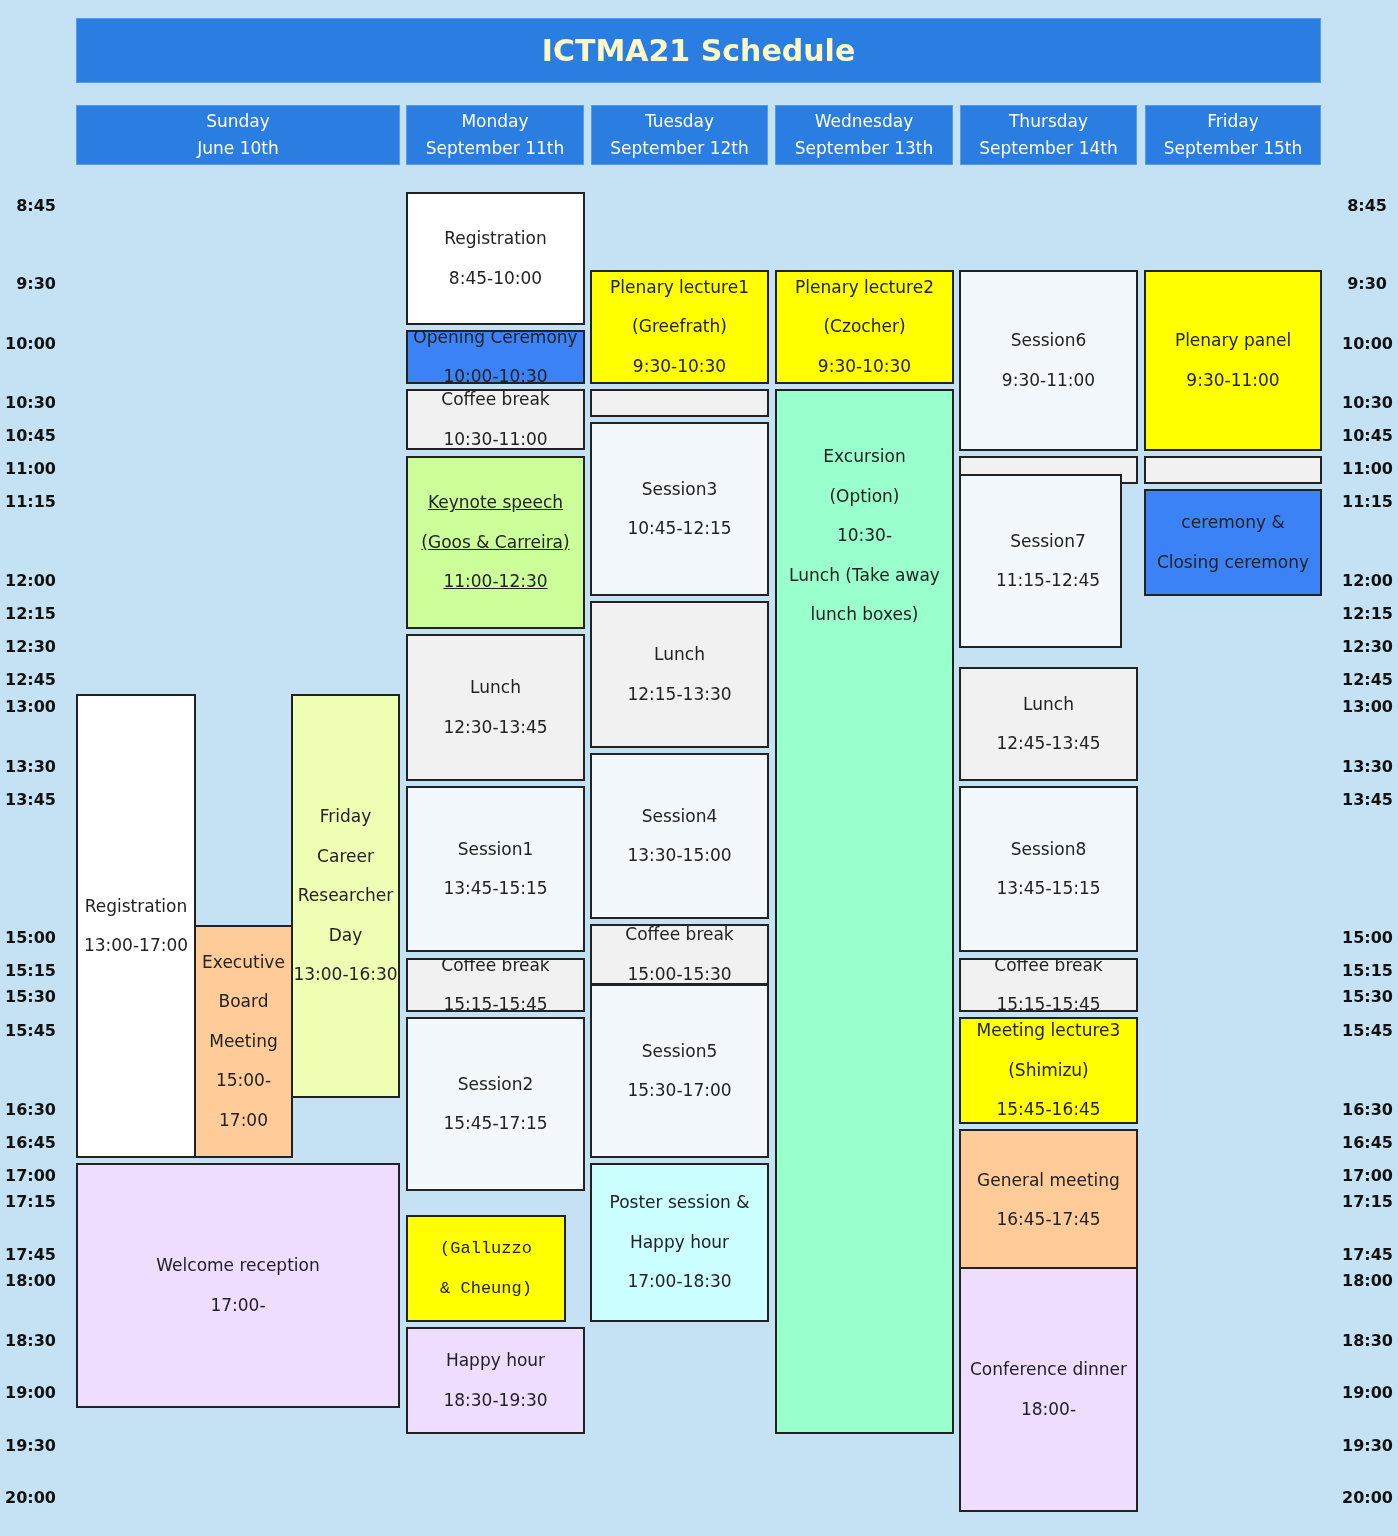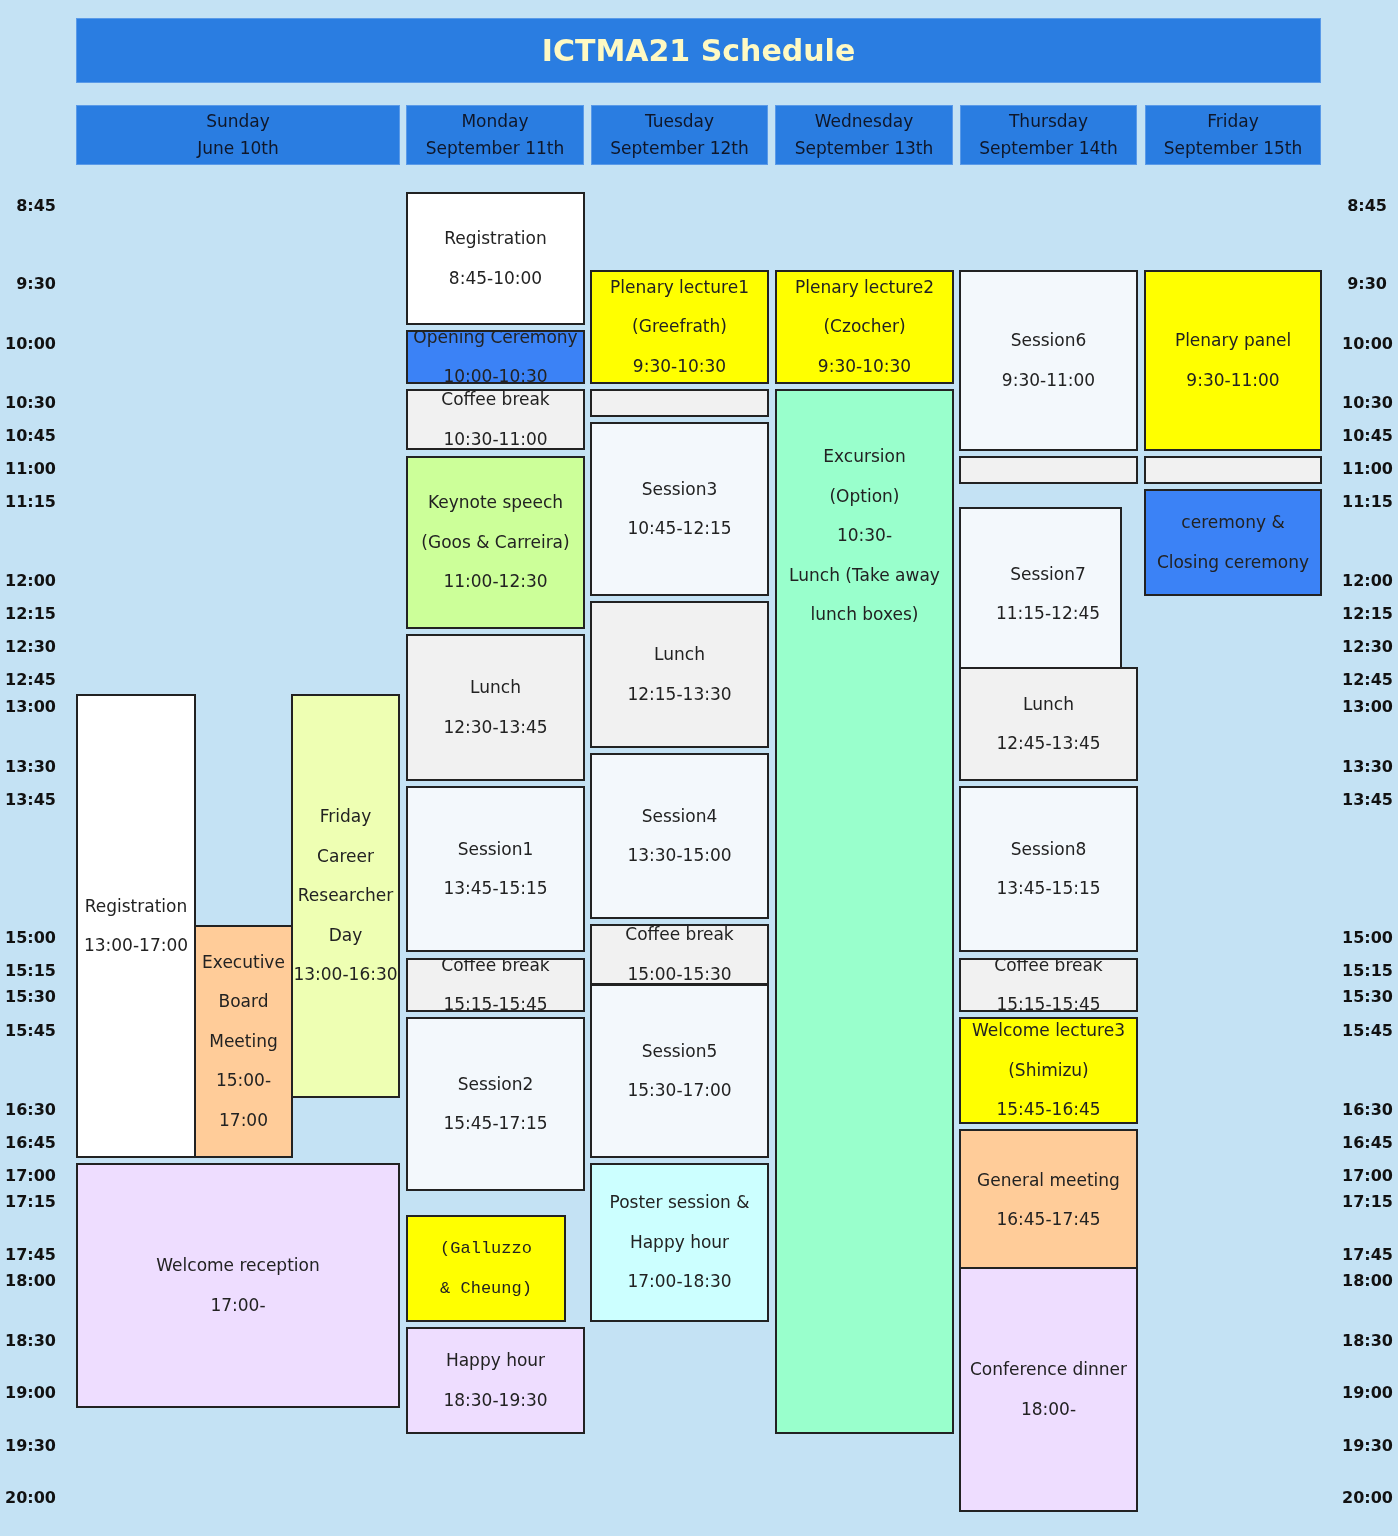--- a/index.html
+++ b/index.html
@@ -12,21 +12,21 @@
   }
   .title-bar {
     position: absolute; left: 76px; top: 18px; width: 1245px; height: 65px;
     background: #2a7de1;
     display: flex; align-items: center; justify-content: center;
     color: #fef9c3; font-weight: bold; font-size: 30px;
     border: 1px solid #5a9ae8; box-sizing: border-box;
   }
   .day-header {
     position: absolute; top: 105px; height: 60px;
-    background: #2a7de1; color: #0f172a;
+    background: #2a7de1; color: #ffffff;
     display: flex; flex-direction: column; align-items: center; justify-content: center;
     font-size: 17px; line-height: 27px;
     border: 1px solid #5a9ae8; box-sizing: border-box;
   }
   .time-label {
     position: absolute; font-size: 16px; color: #111; font-weight: 600;
     transform: translateY(-50%);
     line-height: 20px;
   }
   .time-left { left: 0; width: 56px; text-align: right; }
@@ -38,21 +38,21 @@
     text-align: center; font-size: 17px; line-height: 27.5px; color: #222;
     overflow: hidden;
     gap: 12px;
   }
   .event span { display: block; white-space: nowrap; }
   .c-white { background: #ffffff; }
   .c-session { background: #f3f8fc; }
   .c-grey { background: #f1f1f1; }
   .c-yellow { background: #ffff00; }
   .c-pink { background: #3b82f6; }
-  .c-green { background: #ccff99; }
+  .c-green { background: #ccff99; text-decoration: underline; }
   .c-lime { background: #eeffb3; }
   .c-orange { background: #ffcc99; }
   .c-lavender { background: #eeddff; }
   .c-mint { background: #99ffcc; }
   .c-cyan { background: #ccffff; }
 </style>
 </head>
 <body>
 
 <div class="title-bar">ICTMA21 Schedule</div>
@@ -248,38 +248,38 @@
       <span>(Option)</span>
       <span>10:30-</span>
       <span>Lunch (Take away</span>
       <span>lunch boxes)</span>
     </div>
     <div class="event c-session" style="left: 959px; top: 270px; width: 179px; height: 181px;">
       <span>Session6</span>
       <span>9:30-11:00</span>
     </div>
     <div class="event c-grey" style="left: 959px; top: 456px; width: 179px; height: 28px;"></div>
-    <div class="event c-session" style="left: 959px; top: 507px; width: 163px; height: 174px; padding-left: 15px;">
+    <div class="event c-session" style="left: 959px; top: 474px; width: 163px; height: 174px; padding-left: 15px;">
       <span>Session7</span>
       <span>11:15-12:45</span>
     </div>
     <div class="event c-grey" style="left: 959px; top: 667px; width: 179px; height: 114px;">
       <span>Lunch</span>
       <span>12:45-13:45</span>
     </div>
     <div class="event c-session" style="left: 959px; top: 786px; width: 179px; height: 166px;">
       <span>Session8</span>
       <span>13:45-15:15</span>
     </div>
     <div class="event c-grey" style="left: 959px; top: 958px; width: 179px; height: 54px;">
       <span>Coffee break</span>
       <span>15:15-15:45</span>
     </div>
     <div class="event c-yellow" style="left: 959px; top: 1017px; width: 179px; height: 107px;">
-      <span>Welcome lecture3</span>
+      <span>Meeting lecture3</span>
       <span>(Shimizu)</span>
       <span>15:45-16:45</span>
     </div>
     <div class="event c-orange" style="left: 959px; top: 1129px; width: 179px; height: 142px;">
       <span>General meeting</span>
       <span>16:45-17:45</span>
     </div>
     <div class="event c-lavender" style="left: 959px; top: 1267px; width: 179px; height: 245px;">
       <span>Conference dinner</span>
       <span>18:00-</span>

